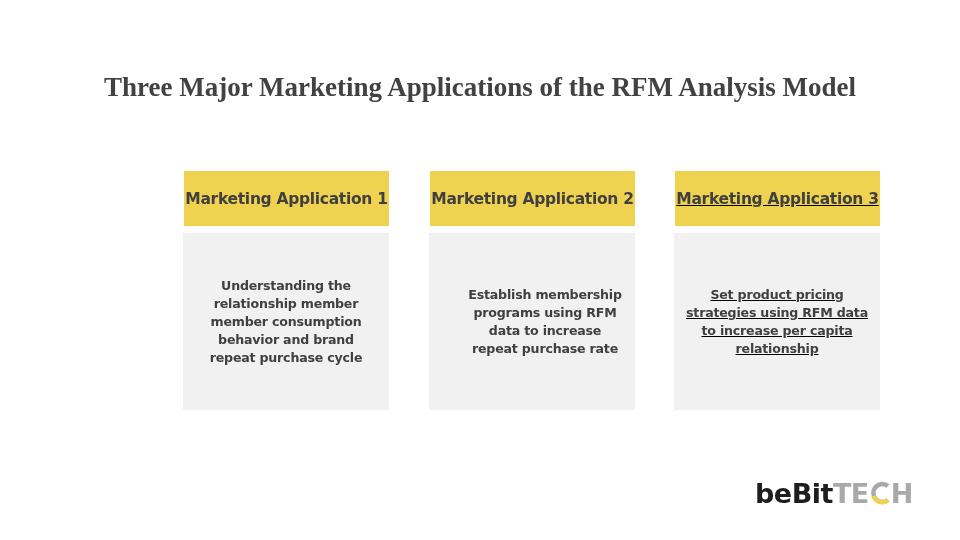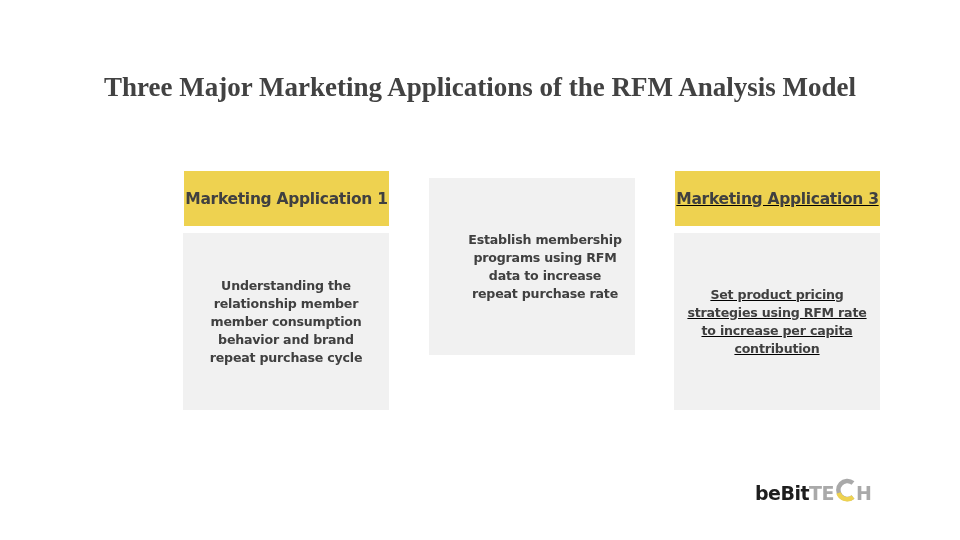--- a/index.html
+++ b/index.html
@@ -18,49 +18,50 @@
     }
     .card-body {
       margin-top:7px; height:177px; background:#f1f1f1;
       display:flex; align-items:center; justify-content:center; text-align:center;
       padding:0 12px; box-sizing:border-box;
       font-family:"DejaVu Sans", sans-serif; font-weight:bold; font-size:12.6px;
       line-height:18px; color:#404040; letter-spacing:-0.2px;
     }
     .logo {
       position:absolute; left:755px; top:478px;
-      font-family:"DejaVu Sans", sans-serif; font-weight:bold; font-size:19px;
+      font-family:"DejaVu Sans", sans-serif; font-weight:bold; font-size:27px;
       letter-spacing:-0.5px; white-space:nowrap;
     }
     .logo .be { color:#1e1e1e; }
     .logo .tech { color:#a9a9a9; }
     .logo .c { color:#a9a9a9; position:relative; }
   </style>
 </head>
 <body>
 
 <div class="title">Three Major Marketing Applications of the RFM Analysis Model</div>
 
 <div class="card" style="left:135px;">
   <div class="card-head">Marketing Application 1</div>
   <div class="card-body">
     <span style="display:block;width:180px;">Understanding the relationship member member consumption behavior and brand repeat purchase cycle</span>
   </div>
 </div>
 
 <div class="card" style="left:381px;">
+  <div class="card-head">Marketing Application 2</div>
   <div class="card-body">
     <span style="display:block;width:180px;margin-left:26px;">Establish membership programs using RFM data to increase repeat purchase rate</span>
   </div>
 </div>
 
 <div class="card" style="left:626px;text-decoration:underline;">
   <div class="card-head">Marketing Application 3</div>
   <div class="card-body">
-    <span style="display:block;width:184px;">Set product pricing strategies using RFM rate to increase per capita contribution</span>
+    <span style="display:block;width:184px;">Set product pricing strategies using RFM data to increase per capita relationship</span>
   </div>
 </div>
 
 <div class="logo">
   <span class="be">beBit</span><span class="tech">TE</span><span class="c"><svg width="22" height="24" viewBox="0 0 22 24" style="vertical-align:-2px;">
         <path d="M19 5 A9 9 0 1 0 19 19" fill="none" stroke="#a9a9a9" stroke-width="4.5"></path>
         <path d="M4.5 15 A9 9 0 0 0 19 19" fill="none" stroke="#eed250" stroke-width="4.5"></path>
       </svg></span><span class="tech">H</span>
 </div>
 

